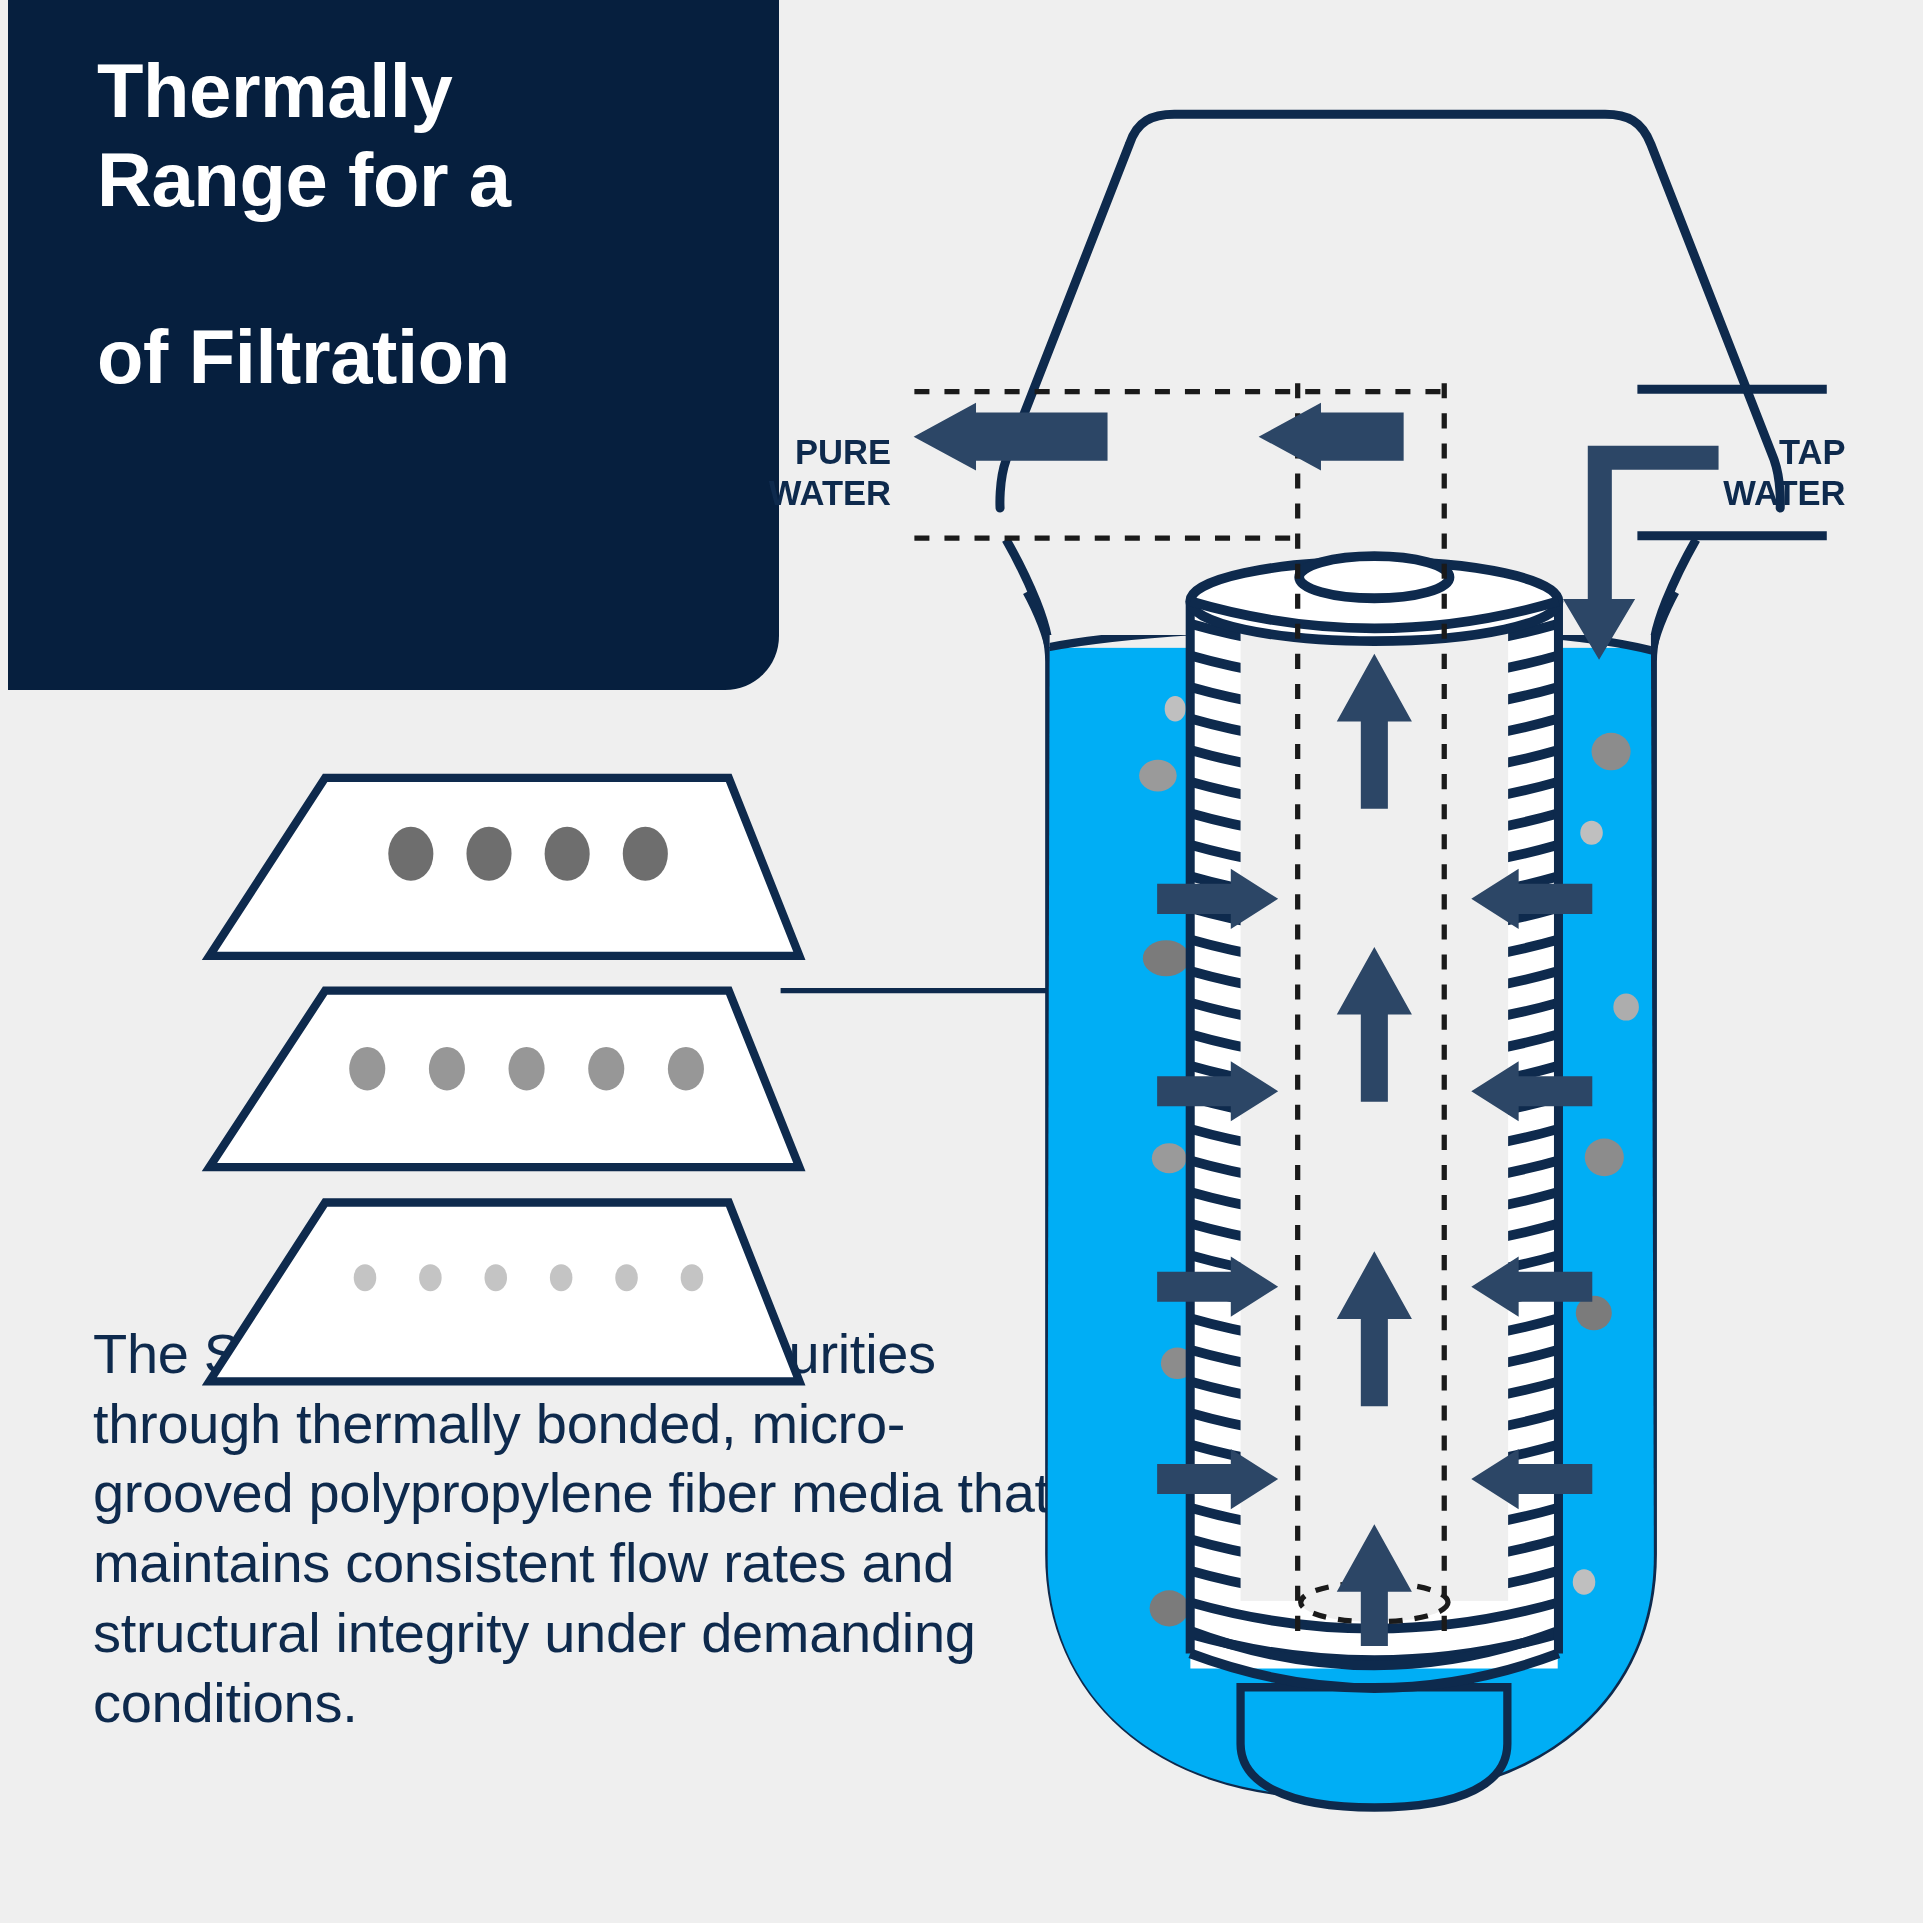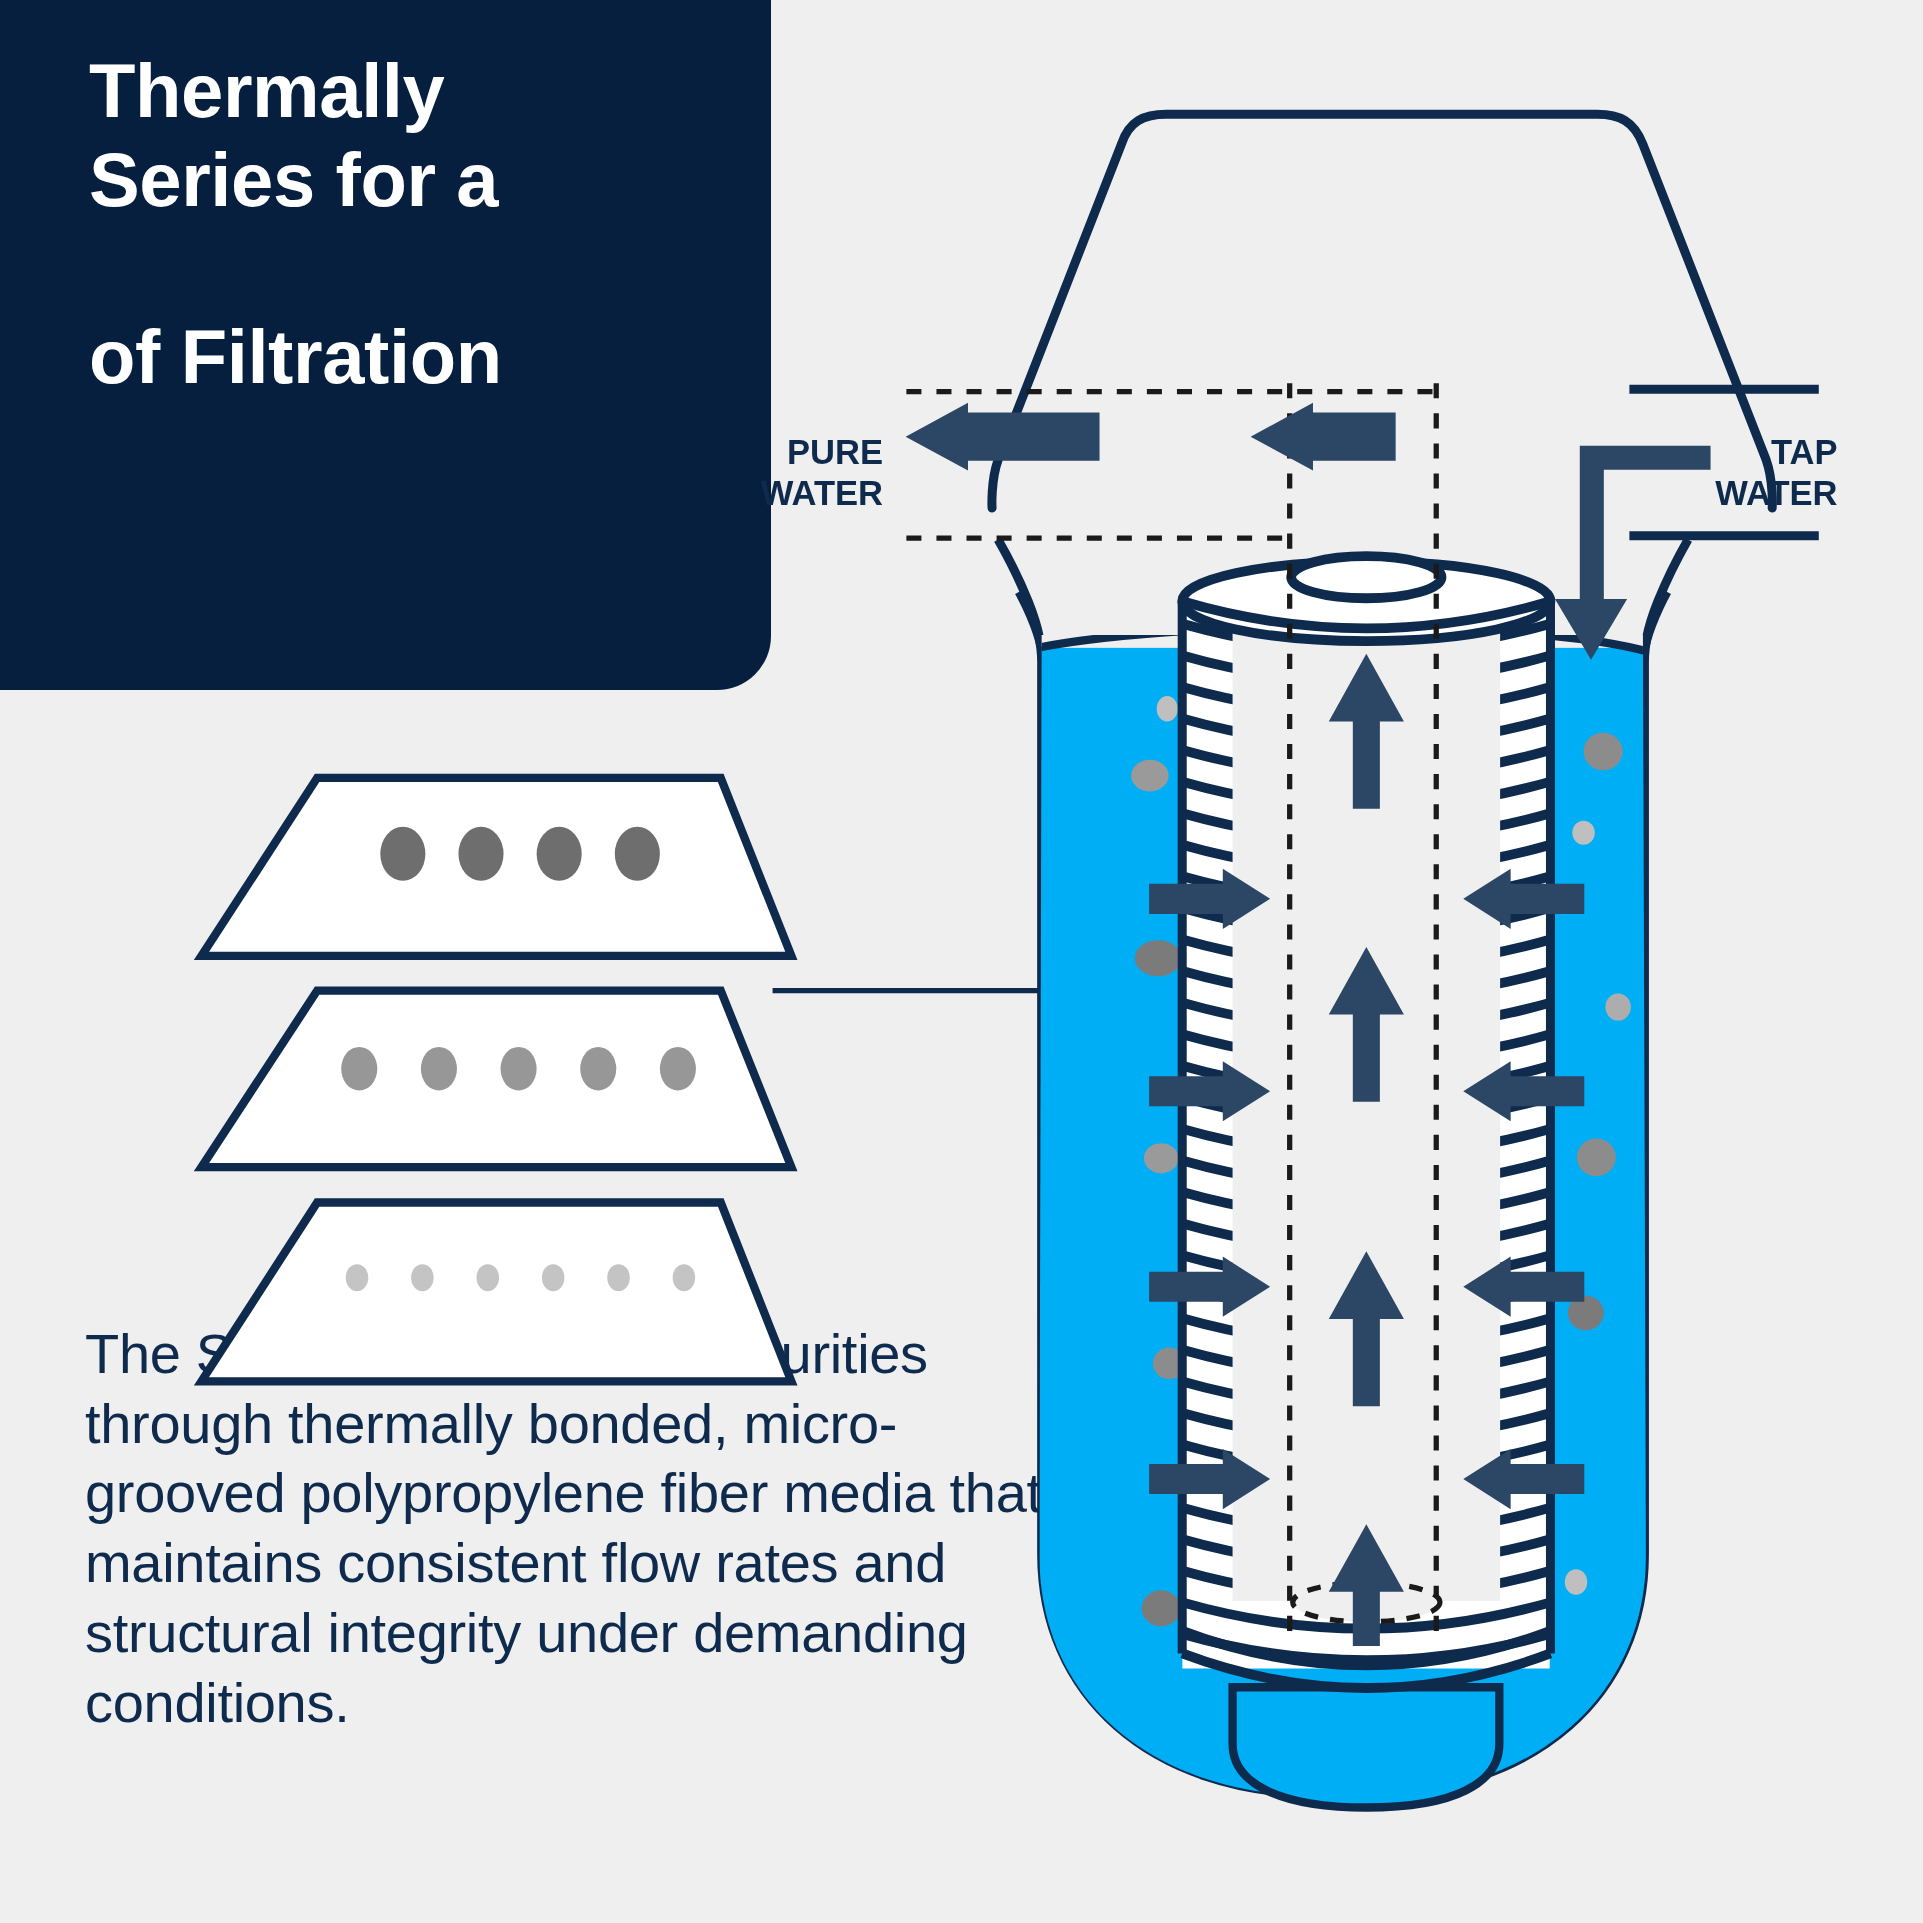--- a/index.html
+++ b/index.html
@@ -3,21 +3,21 @@
 <meta charset="utf-8">
 <style>
   html,body{margin:0;padding:0;}
   body{
     width:1924px;height:1924px;
     background:#EFEFEF;
     font-family:"Liberation Sans", sans-serif;
     overflow:hidden;
     position:relative;
   }
-  #root{position:absolute;inset:0;width:1788px;height:1924px;}
+  #root{position:absolute;inset:0;width:1788px;height:1924px;margin-left:8px;}
 
   
   .title-card{
     position:absolute;left:0;top:0;width:771px;height:690px;
     background:#061F3E;
     border-bottom-right-radius:54px;
     box-sizing:border-box;
     padding:47px 53px 0 89px;
   }
   .title-card h1{
@@ -43,21 +43,21 @@
   svg.stage{position:absolute;left:0;top:0;width:1924px;height:1924px;}
 </style>
 </head>
 <body>
 
 <div id="root">
 
   <div class="title-card">
     <h1>
       <span>Thermally</span><br>
-      <span>Series for a</span><br>
+      <span>Range for a</span><br>
       <br>
       <span>of Filtration</span><br>
     </h1>
   </div>
 
   <div class="body-copy">The SP-PD Series traps impurities through thermally bonded, micro-grooved polypropylene fiber media that maintains consistent flow rates and structural integrity under demanding conditions.</div>
 
   <svg class="stage" viewBox="0 0 2560 2560">
     <defs>
       <clipPath id="bowlClip">

